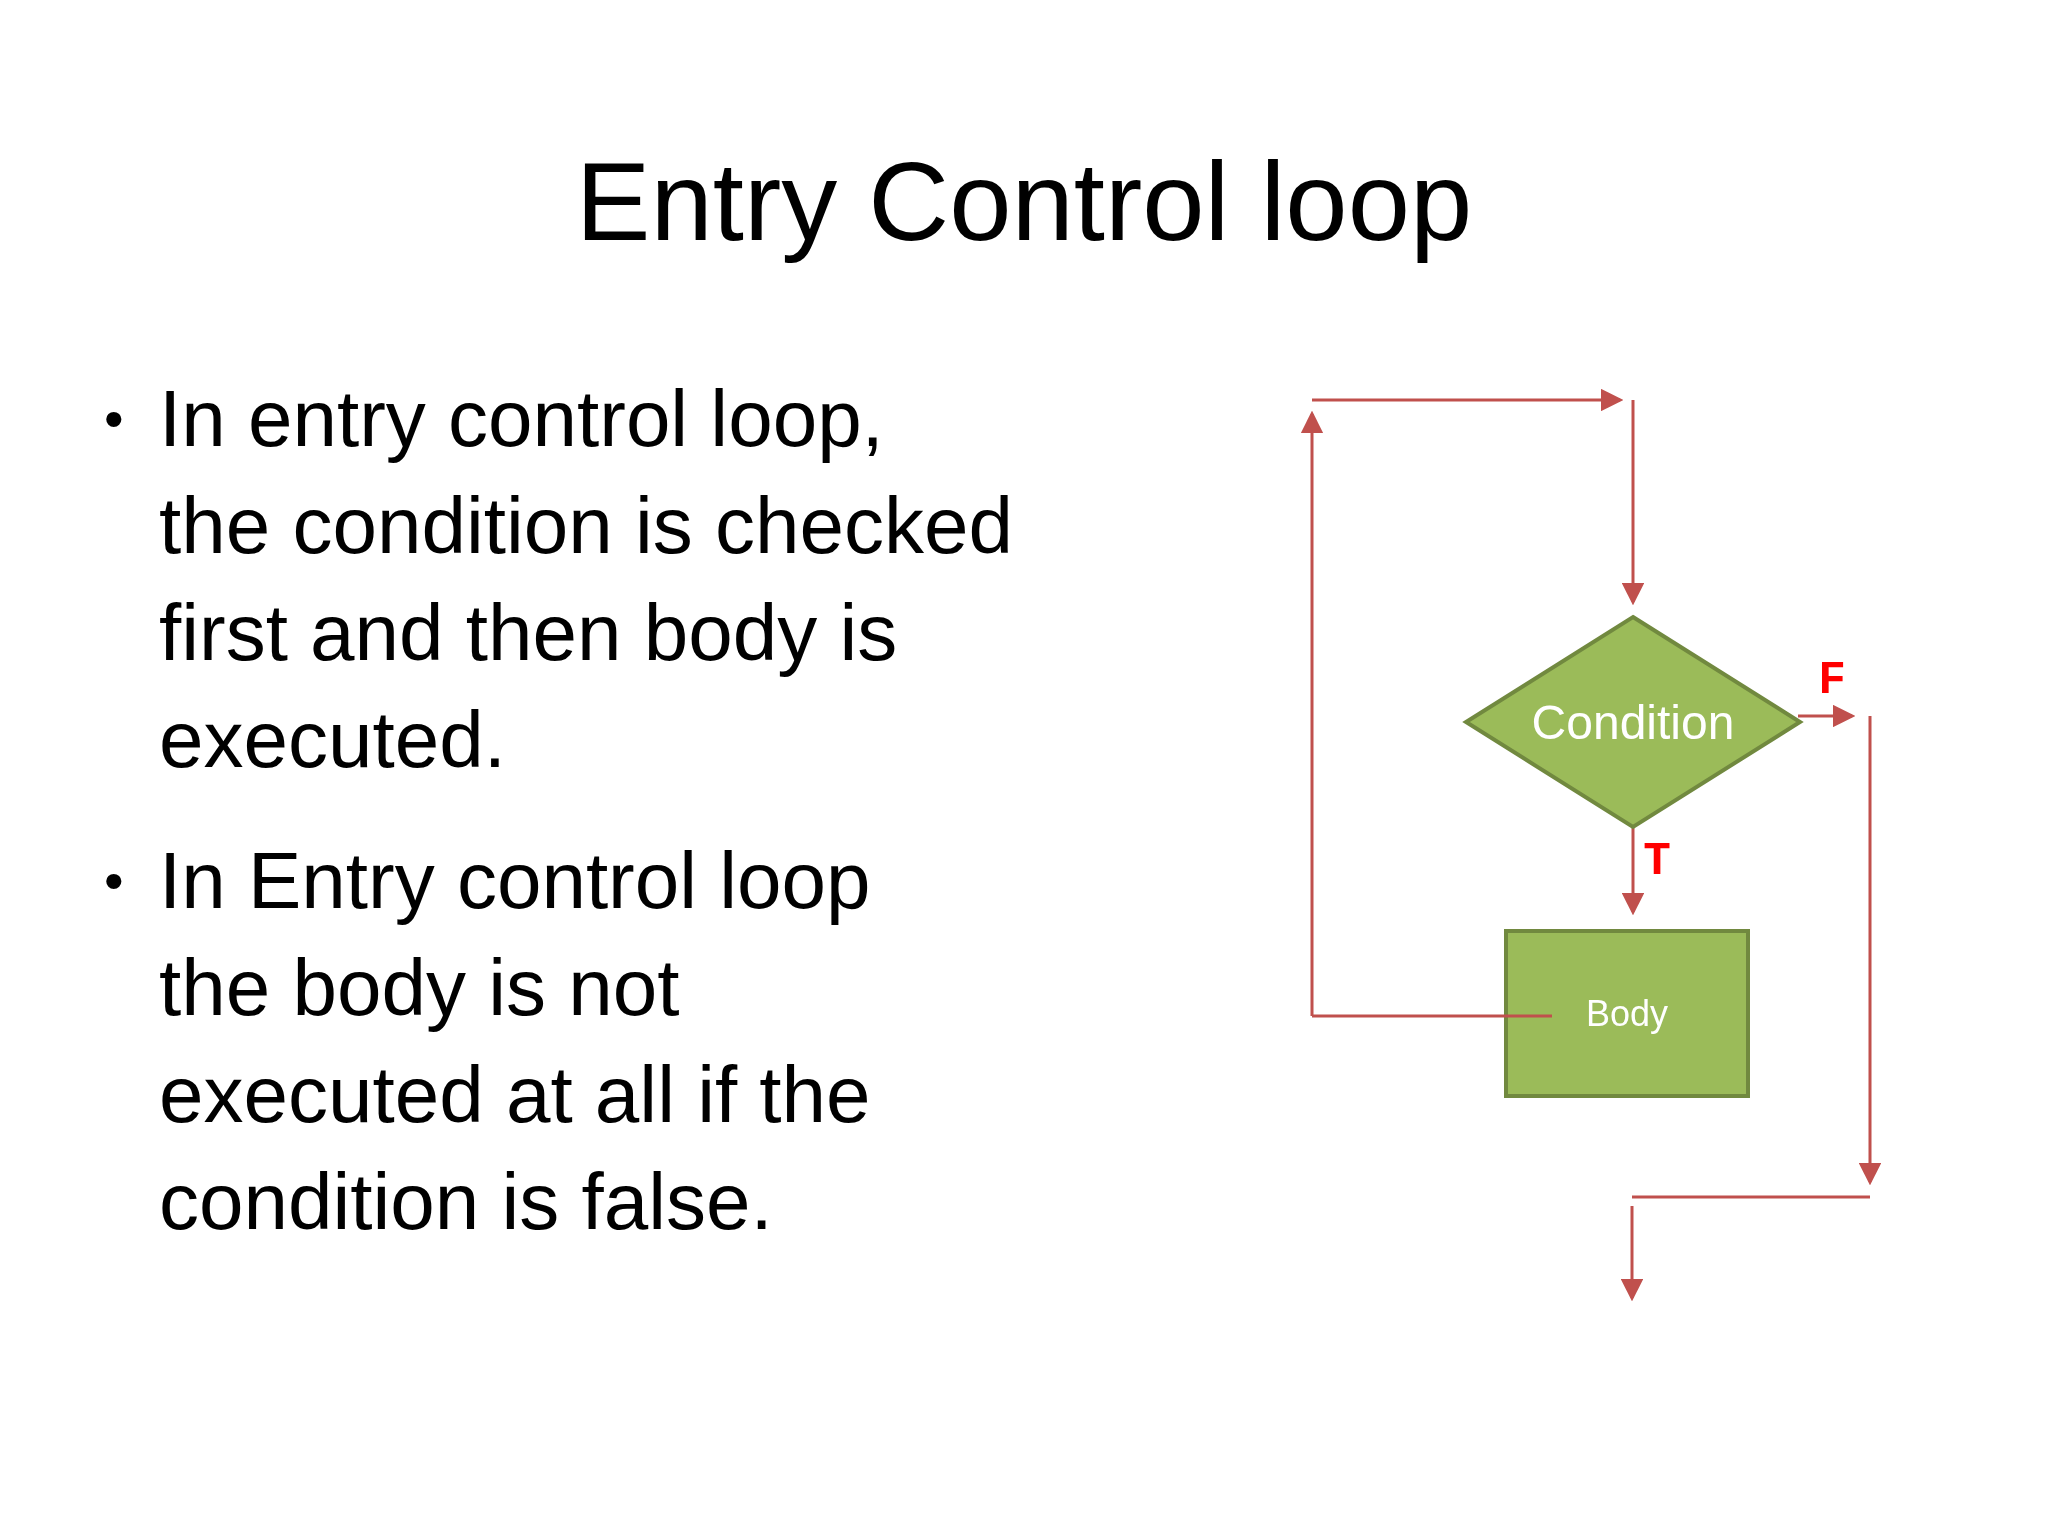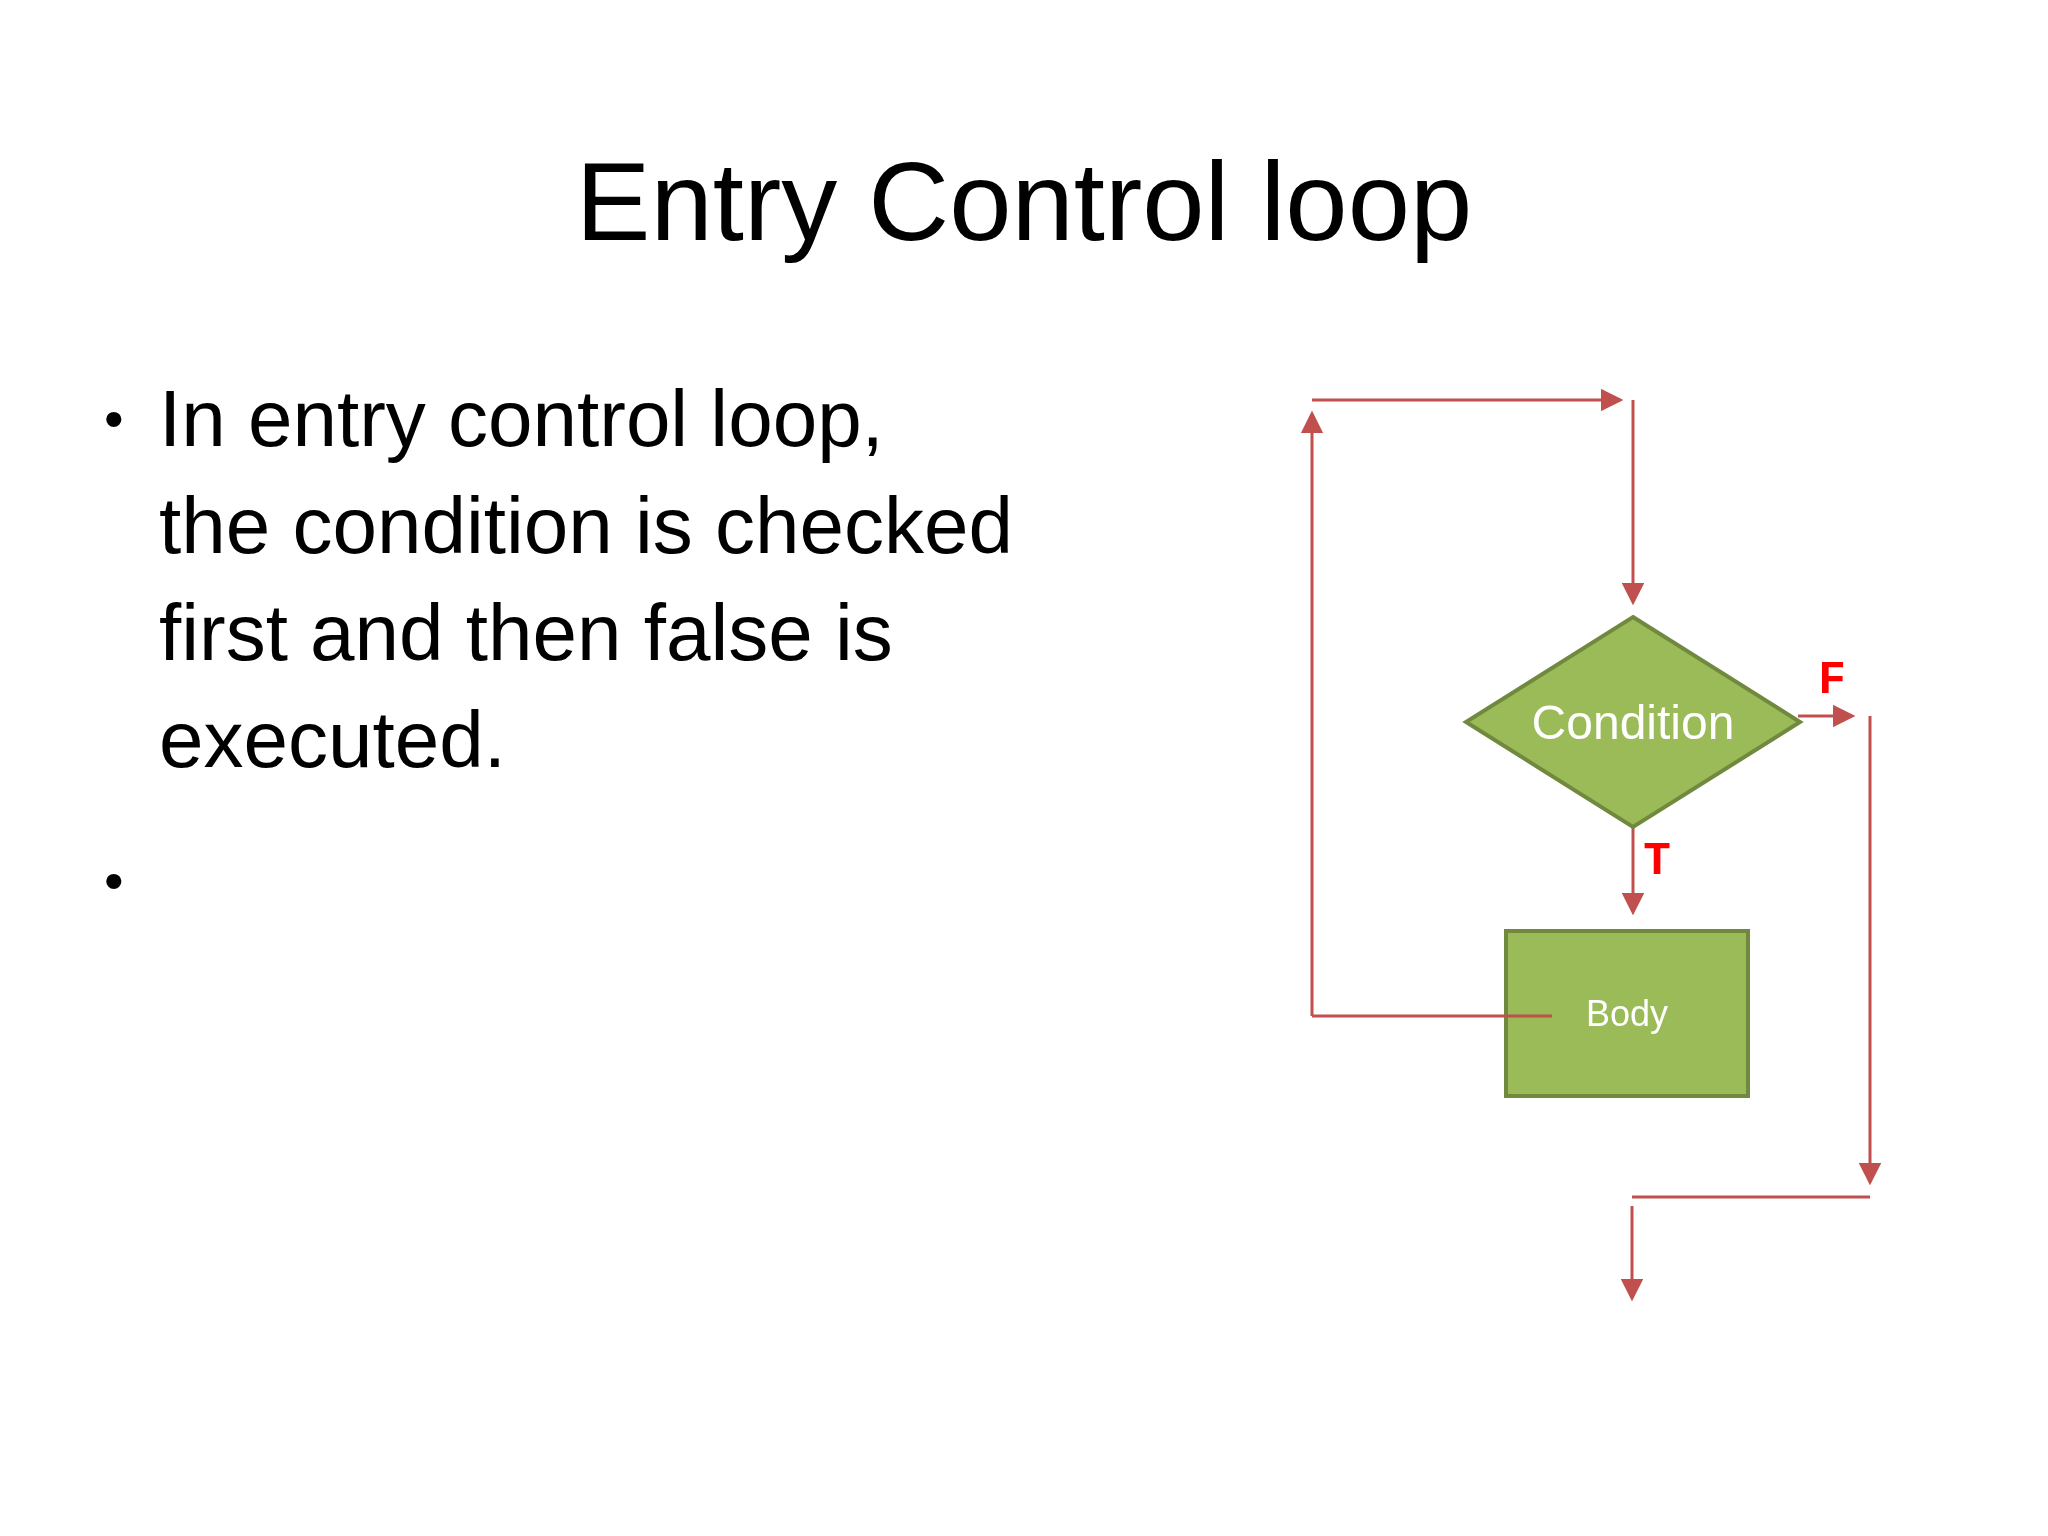--- a/index.html
+++ b/index.html
@@ -65,25 +65,29 @@
 
 <div class="slide">
 
   <h1 class="title">Entry Control loop</h1>
 
   <div class="bullets">
     <div class="bullet">
       <span class="dot">•</span>
       <div class="btext">In entry control loop,
 the condition is checked
-first and then false is
+first and then body is
 executed.</div>
     </div>
     <div class="bullet">
       <span class="dot">•</span>
+      <div class="btext">In Entry control loop
+the body is not
+executed at all if the
+condition is false.</div>
     </div>
   </div>
 
   <svg class="flow" viewBox="1250 360 700 990" xmlns="http://www.w3.org/2000/svg">
     <defs>
       <marker id="arw" viewBox="0 0 10 10" refX="8.5" refY="5" markerWidth="7.5" markerHeight="7.5" orient="auto-start-reverse">
         <path d="M0,0 L10,5 L0,10 z" fill="#C0504D"></path>
       </marker>
     </defs>
 

